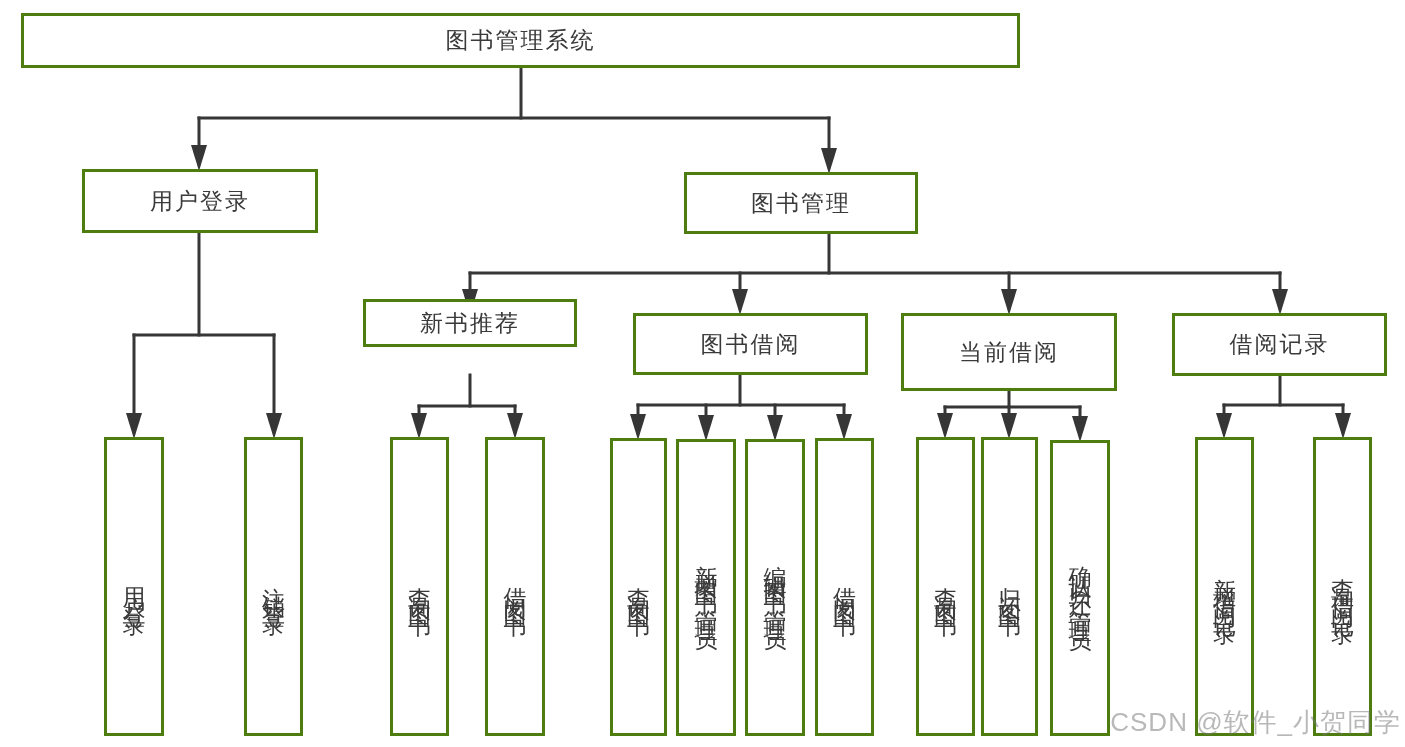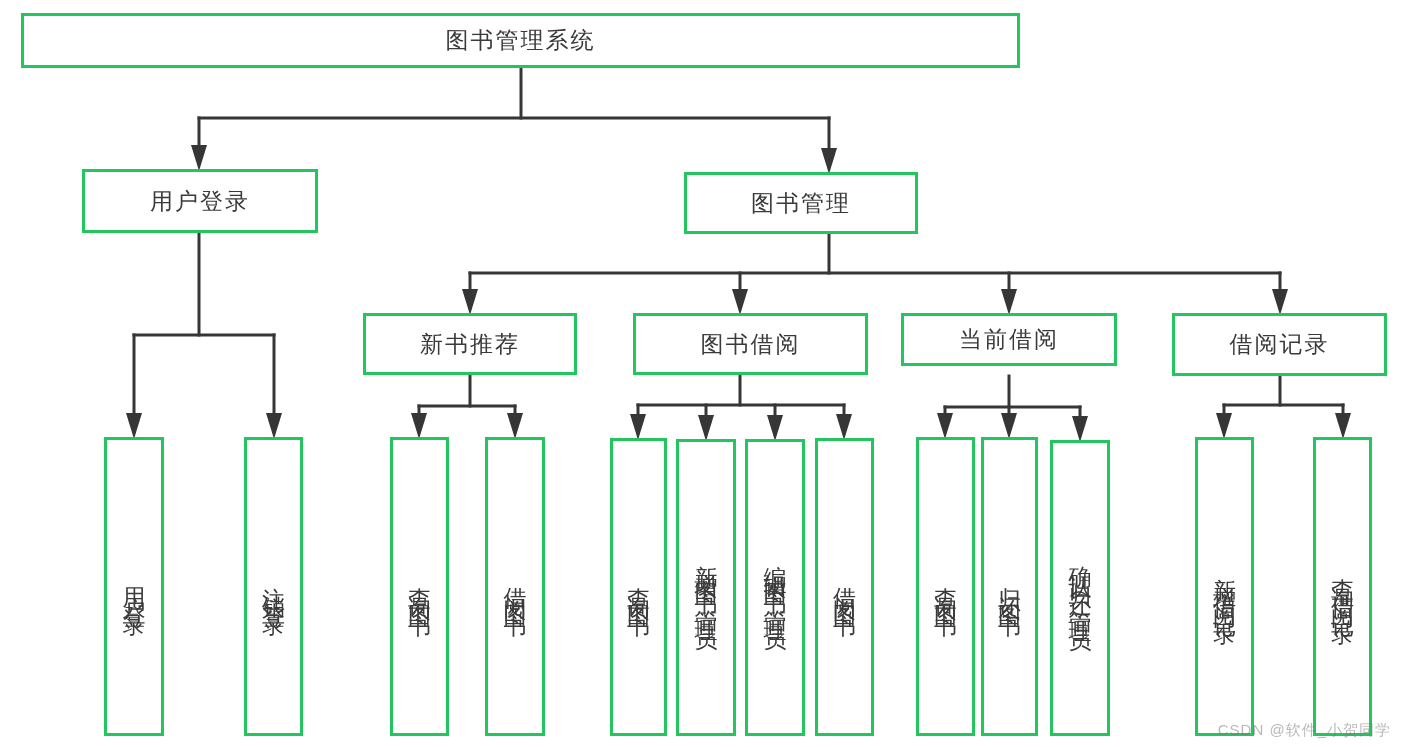--- a/index.html
+++ b/index.html
@@ -2,32 +2,32 @@
 <html><head>
 <meta charset="utf-8">
 <style>
   html,body{margin:0;padding:0;background:#ffffff;}
   .stage{
     position:relative;width:1405px;height:747px;background:#ffffff;overflow:hidden;
     font-family:"Liberation Sans",sans-serif;
   }
   .box{
     position:absolute;box-sizing:border-box;background:#ffffff;
-    border:3px solid #22c55e;color:#3a3a3a;z-index:2;
+    border:3px solid #4d7c0f;color:#3a3a3a;z-index:2;
     display:flex;align-items:center;justify-content:center;
   }
   .h{font-size:23px;letter-spacing:2px;white-space:nowrap;}
   .v{
     writing-mode:vertical-rl;text-orientation:mixed;
     font-size:23px;letter-spacing:9px;line-height:1;
   }
   svg.wires{position:absolute;left:0;top:0;z-index:1;}
   .watermark{
-    position:absolute;right:14px;bottom:7px;z-index:5;
-    font-size:15px;letter-spacing:1px;white-space:nowrap;
+    position:absolute;right:4px;bottom:7px;z-index:5;
+    font-size:26px;letter-spacing:1px;white-space:nowrap;
     color:rgba(118,118,118,0.52);
   }
 </style>
 </head>
 <body>
 
 <div class="stage">
 
   <svg class="wires" width="1405" height="747">
       <line x1="521" y1="68" x2="521" y2="118" stroke="#363636" stroke-width="3" stroke-linecap="square"></line>
@@ -82,23 +82,23 @@
       <polygon points="1216,413 1232,413 1224,439" fill="#363636"></polygon>
       <line x1="1343" y1="405" x2="1343" y2="415" stroke="#363636" stroke-width="3" stroke-linecap="square"></line>
       <polygon points="1335,413 1351,413 1343,439" fill="#363636"></polygon>
     </svg>
 
   <div class="box h" style="left:21px;top:13px;width:999px;height:55px">图书管理系统</div>
 
   <div class="box h" style="left:82px;top:169px;width:236px;height:64px">用户登录</div>
   <div class="box h" style="left:684px;top:172px;width:234px;height:62px">图书管理</div>
 
-  <div class="box h" style="left:363px;top:313px;width:214px;height:62px">新书推荐</div>
+  <div class="box h" style="left:363px;top:299px;width:214px;height:48px">新书推荐</div>
   <div class="box h" style="left:633px;top:313px;width:235px;height:62px">图书借阅</div>
-  <div class="box h" style="left:901px;top:313px;width:216px;height:53px">当前借阅</div>
+  <div class="box h" style="left:901px;top:313px;width:216px;height:78px">当前借阅</div>
   <div class="box h" style="left:1172px;top:313px;width:215px;height:63px">借阅记录</div>
 
   <div class="box v" style="left:104px;top:437px;width:60px;height:299px">用户登录</div>
   <div class="box v" style="left:244px;top:437px;width:59px;height:299px">注销登录</div>
 
   <div class="box v" style="left:390px;top:437px;width:59px;height:299px">查询图书</div>
   <div class="box v" style="left:485px;top:437px;width:60px;height:299px">借阅图书</div>
 
   <div class="box v" style="left:610px;top:438px;width:57px;height:298px">查询图书</div>
   <div class="box v" style="left:676px;top:439px;width:60px;height:297px">新增图书（管理员）</div>

